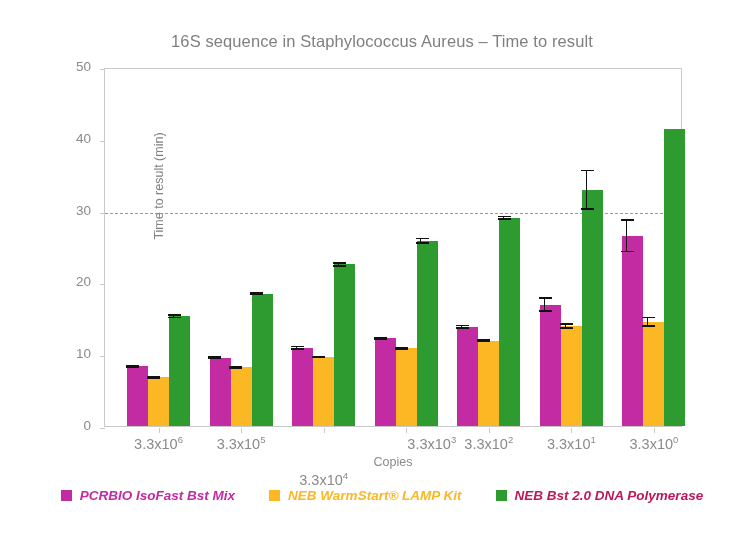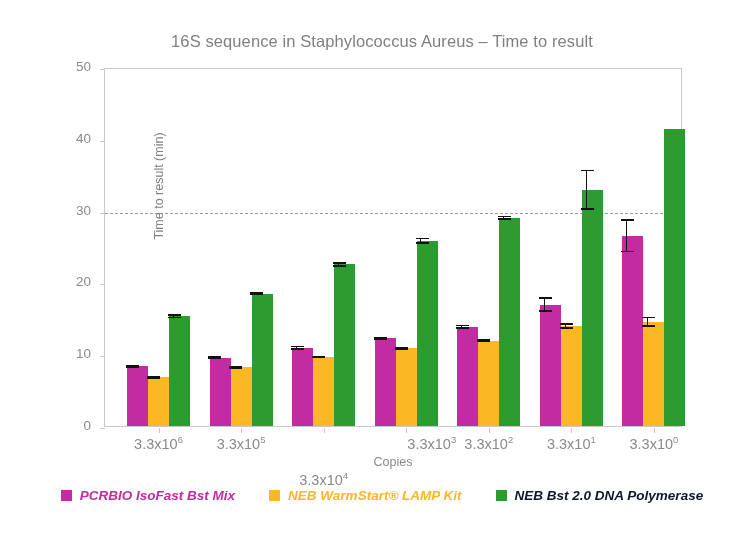--- a/index.html
+++ b/index.html
@@ -303,17 +303,17 @@
       <div class="legend-item" style="margin-right: 34px;">
         <span class="legend-swatch" style="background: rgb(195, 43, 163);"></span>
         <span class="legend-text" style="color: rgb(195, 43, 163);">PCRBIO IsoFast Bst Mix</span>
       </div>
       <div class="legend-item" style="margin-right: 34px;">
         <span class="legend-swatch" style="background: rgb(251, 183, 36);"></span>
         <span class="legend-text" style="color: rgb(251, 183, 36);">NEB WarmStart® LAMP Kit</span>
       </div>
       <div class="legend-item" style="margin-right: 0px;">
         <span class="legend-swatch" style="background: rgb(46, 155, 48);"></span>
-        <span class="legend-text" style="color: #0f172a; text-align: right;">NEB Bst 2.0 DNA Polymerase</span>
+        <span class="legend-text" style="color: #be185d; text-align: right;">NEB Bst 2.0 DNA Polymerase</span>
       </div>
     </div>
 
 </div>
 
 </body></html>

